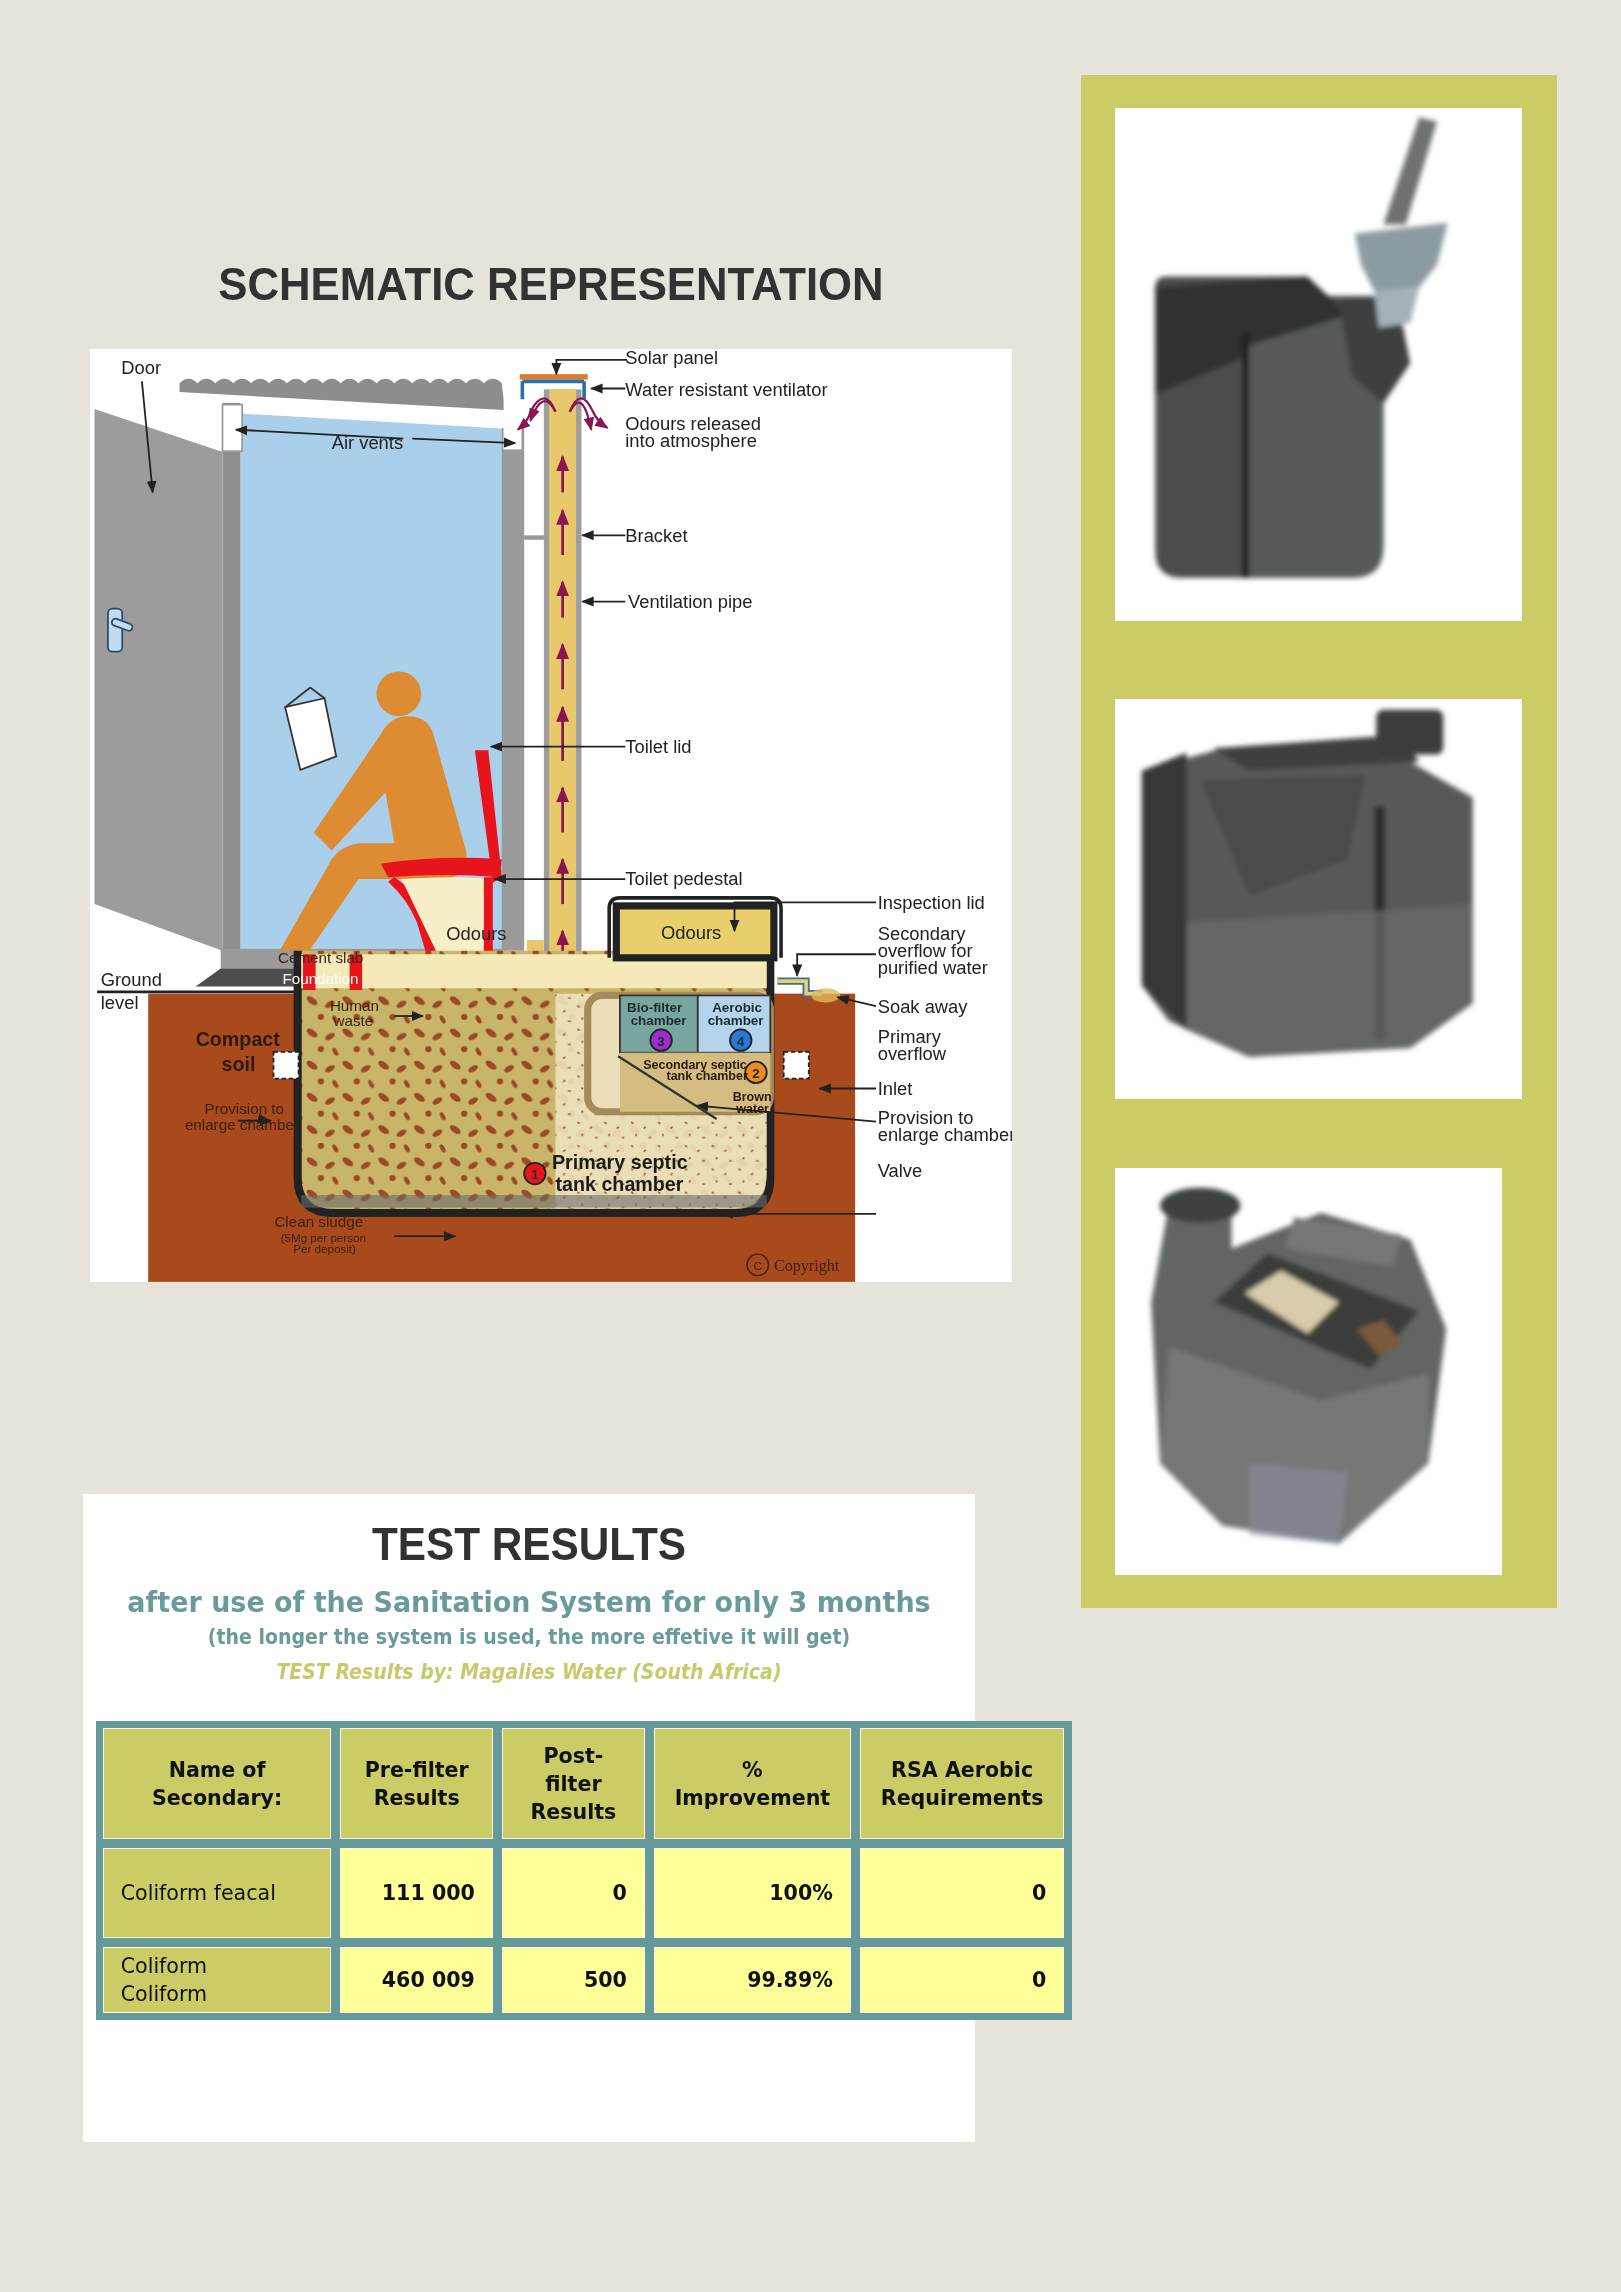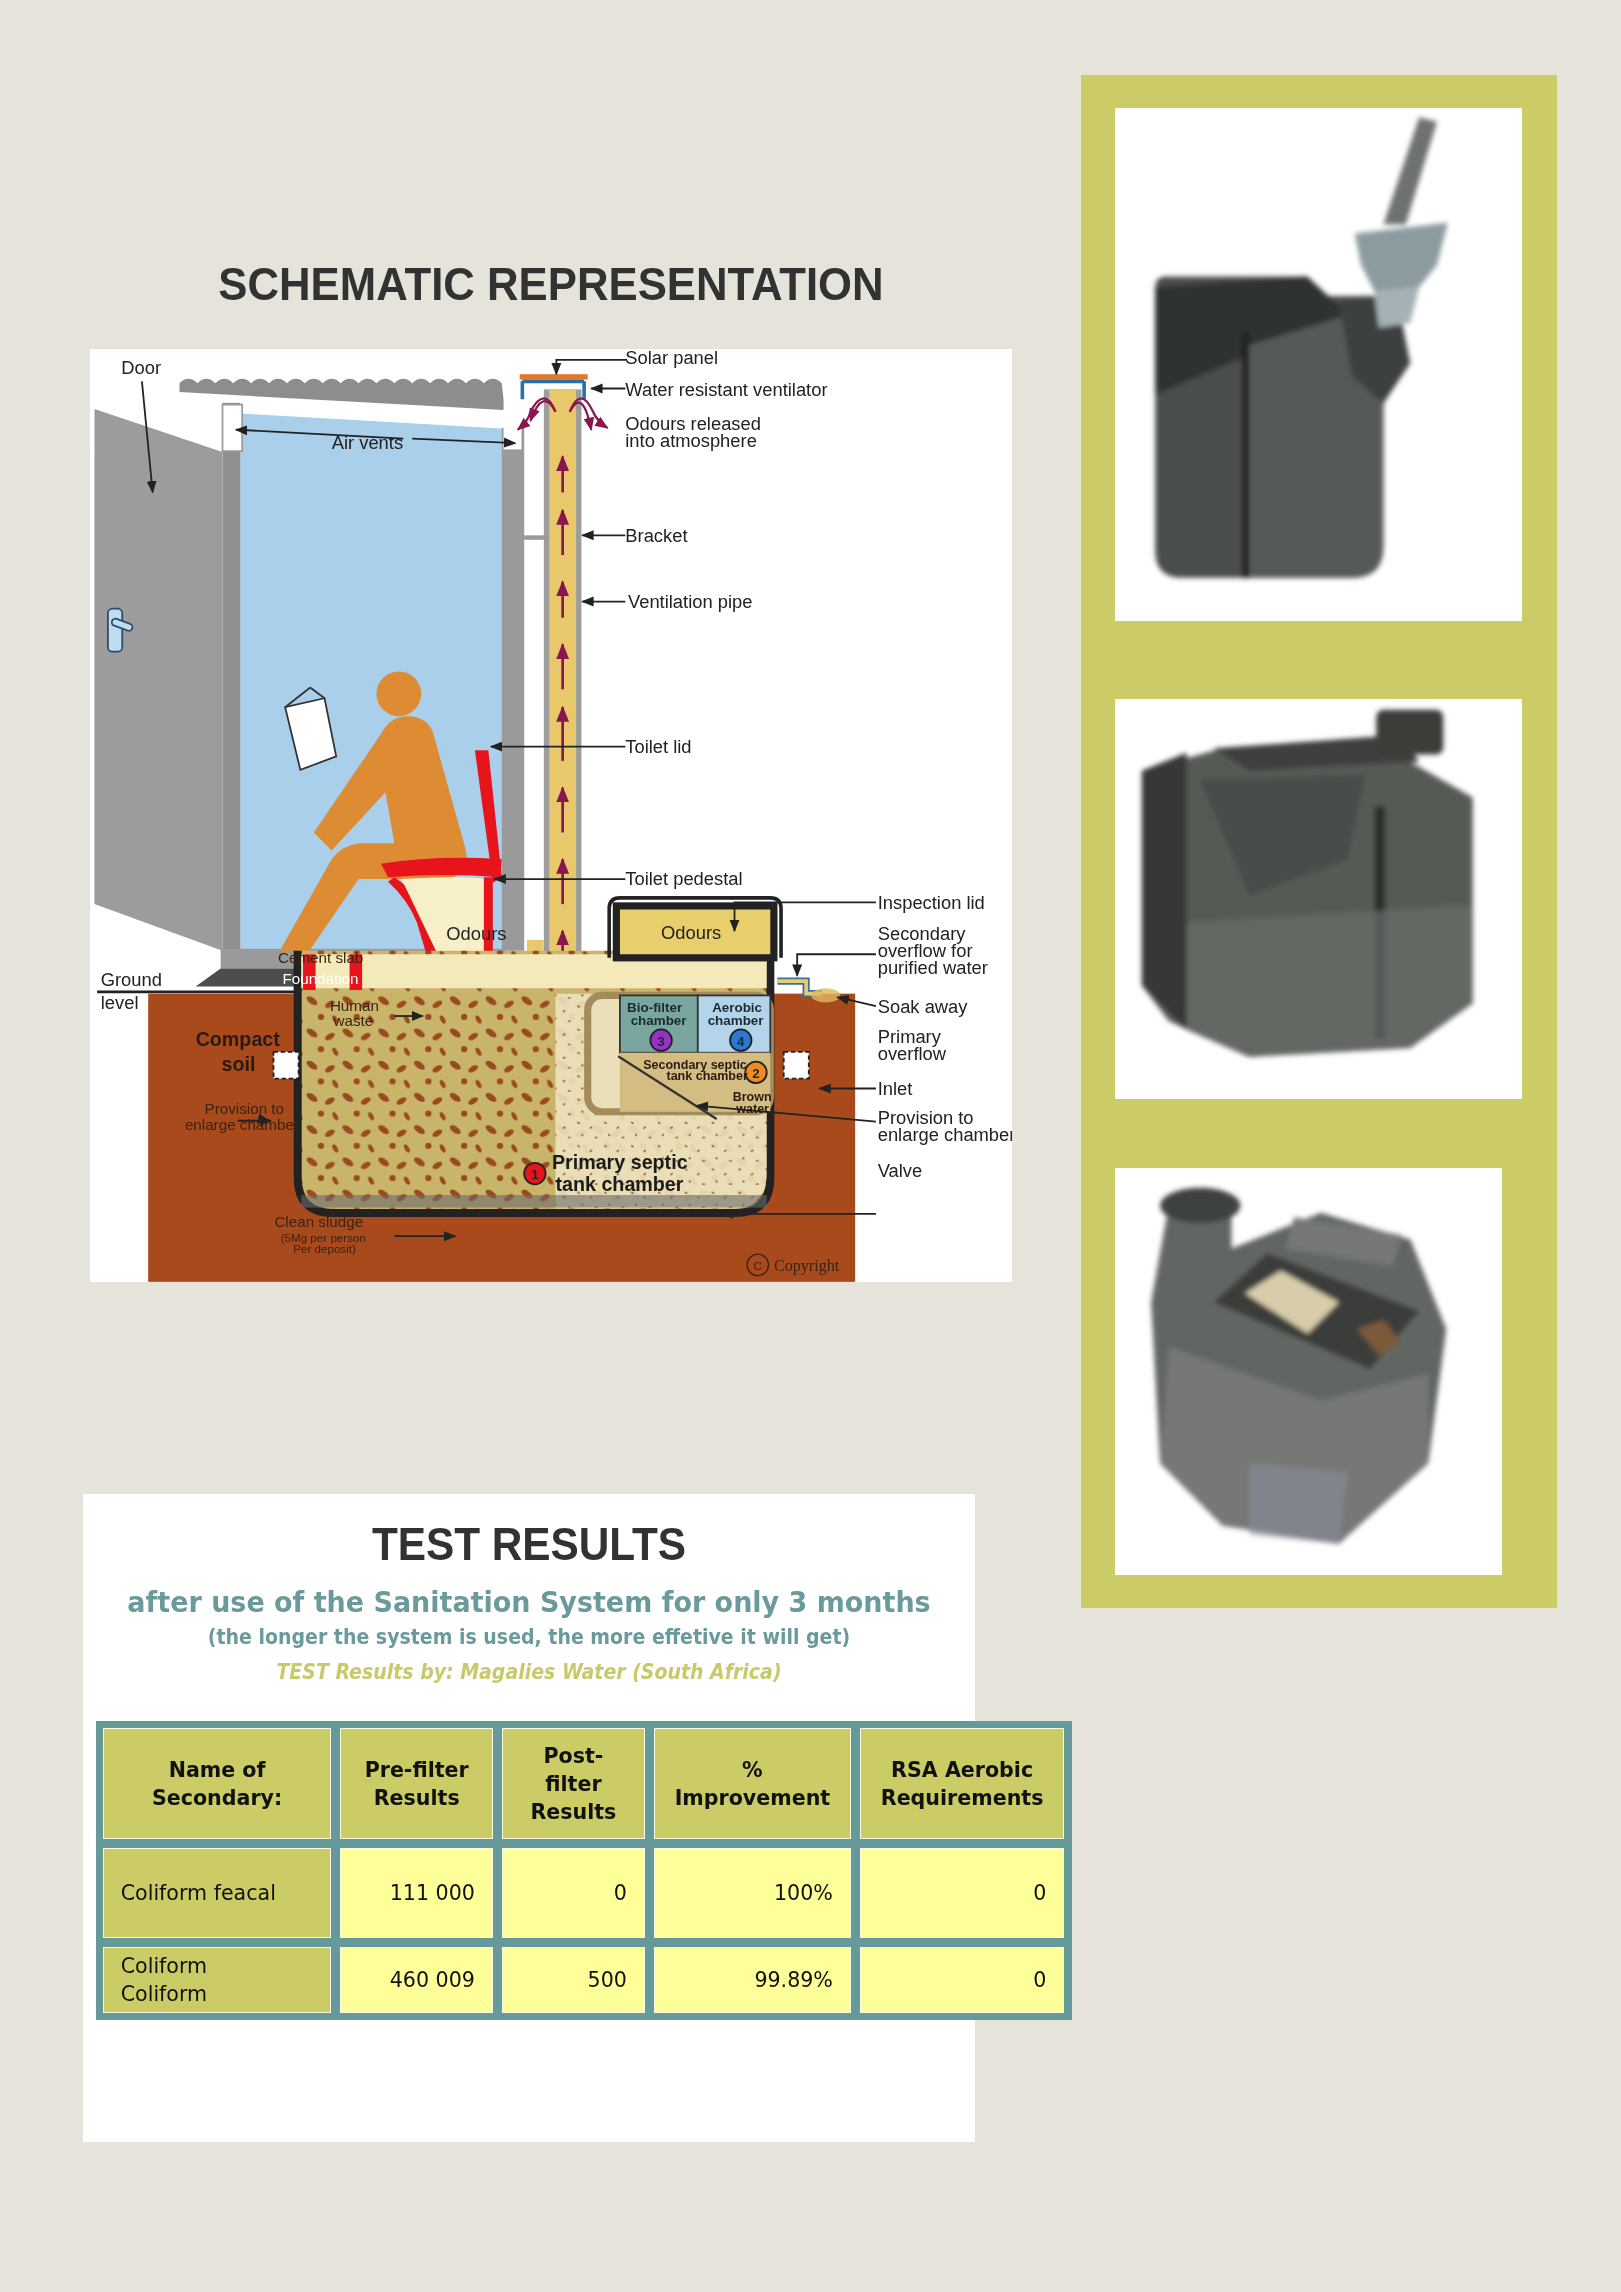--- a/index.html
+++ b/index.html
@@ -62,21 +62,21 @@
     background:#669999; padding:7.2px; box-sizing:border-box;
     border-collapse:separate; border-spacing:0;
   }
   #results-table table { border-collapse:separate; border-spacing:9px 9px; width:100%; margin:-9px; width:calc(100% + 18px); }
   #results-table td, #results-table th {
     font-family:"DejaVu Sans", sans-serif; font-size:20.6px; color:#111;
     border:1.8px solid #fafae0; padding:0 17px;
   }
   #results-table th { background:#cccc66; font-weight:bold; text-align:center; line-height:28px; height:109px; }
   #results-table td.name { background:#cccc66; font-weight:normal; text-align:left; line-height:28px; }
-  #results-table td.val { background:#ffff99; text-align:right; }
+  #results-table td.val { background:#ffff99; text-align:right;font-weight:bold; }
   .r1 td { height:88px; }
   .r2 td { height:93px; }
   .r3 td { height:64px; }
 </style>
 </head>
 <body>
 
 <div id="schematic-title" class="abs">SCHEMATIC REPRESENTATION</div>
 
 <div id="diagram" class="abs">

